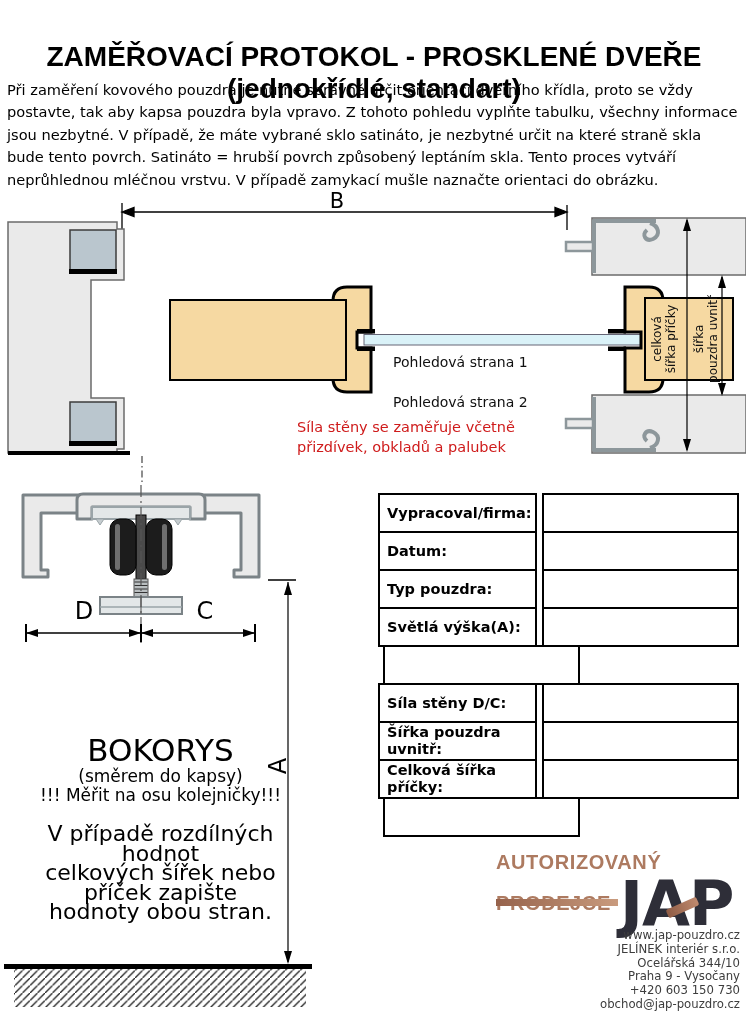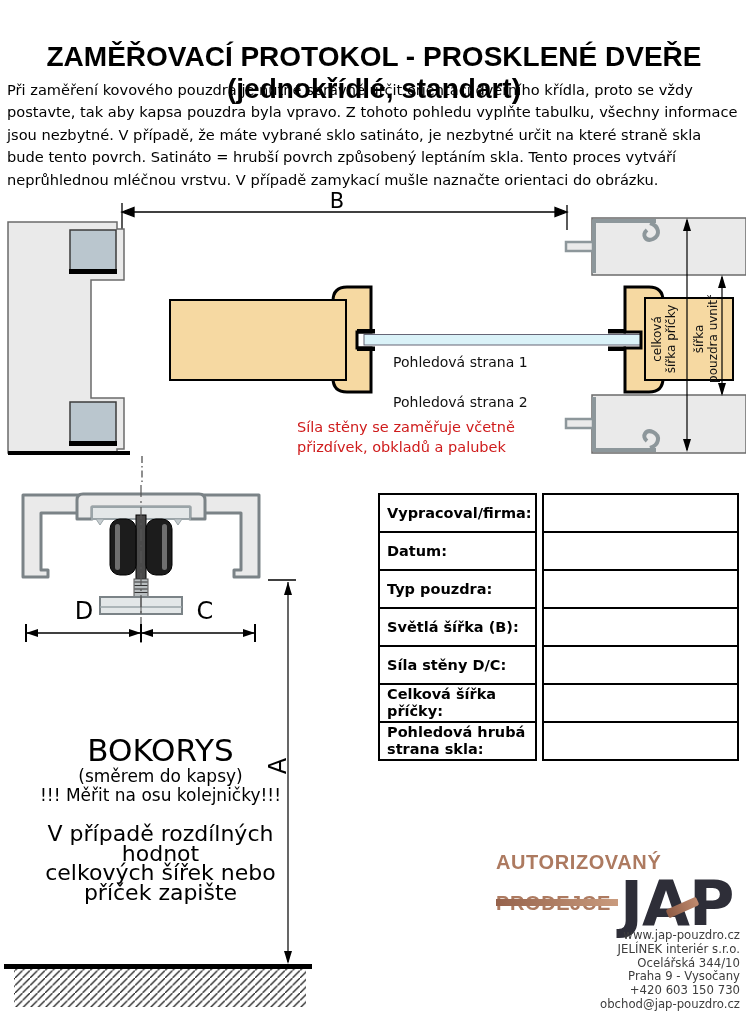--- a/index.html
+++ b/index.html
@@ -209,50 +209,57 @@
   <div class="dimlabel big" style="left:189px; top:597px; width:32px;">C</div>
   <div class="rot-a" style="left:262px; top:753px;">A</div>
 
   <div class="bokorys-block">
     <div class="bokorys-title">BOKORYS</div>
     <div class="bokorys-sub">(směrem do kapsy)</div>
     <div class="bokorys-sub">!!! Měřit na osu kolejničky!!!</div>
     <div class="bokorys-note">
       <div>V případě rozdílných hodnot</div>
       <div>celkových šířek nebo příček zapište</div>
+      <div>hodnoty obou stran.</div>
     </div>
   </div>
 
   <div class="mtable">
     <div class="trow">
         <div class="tlabel">Vypracoval/firma:</div>
         <div class="tvalue"></div>
       </div>
     <div class="trow">
         <div class="tlabel">Datum:</div>
         <div class="tvalue"></div>
       </div>
     <div class="trow">
         <div class="tlabel">Typ pouzdra:</div>
         <div class="tvalue"></div>
       </div>
     <div class="trow">
-        <div class="tlabel">Světlá šířka (B):</div>
+        <div class="tlabel">Světlá výška(A):</div>
+        <div class="tvalue"></div>
+      </div>
+    <div class="trow">
         <div class="tvalue"></div>
       </div>
     <div class="trow">
         <div class="tlabel">Síla stěny D/C:</div>
         <div class="tvalue"></div>
       </div>
     <div class="trow">
+        <div class="tlabel">Šířka pouzdra uvnitř:</div>
+        <div class="tvalue"></div>
+      </div>
+    <div class="trow">
         <div class="tlabel">Celková šířka příčky:</div>
         <div class="tvalue"></div>
       </div>
     <div class="trow">
-        <div class="tlabel">Pohledová hrubá strana skla:</div>
         <div class="tvalue"></div>
       </div>
   </div>
 
   <div class="dealer-line" style="left:496px; top:851px;">AUTORIZOVANÝ</div>
   <div class="dealer-line" style="left:496px; top:892px;">PRODEJCE</div>
   <div class="dealer-bar"></div>
   <div class="brand">JAP</div>
   <div class="ribbon"></div>
 

